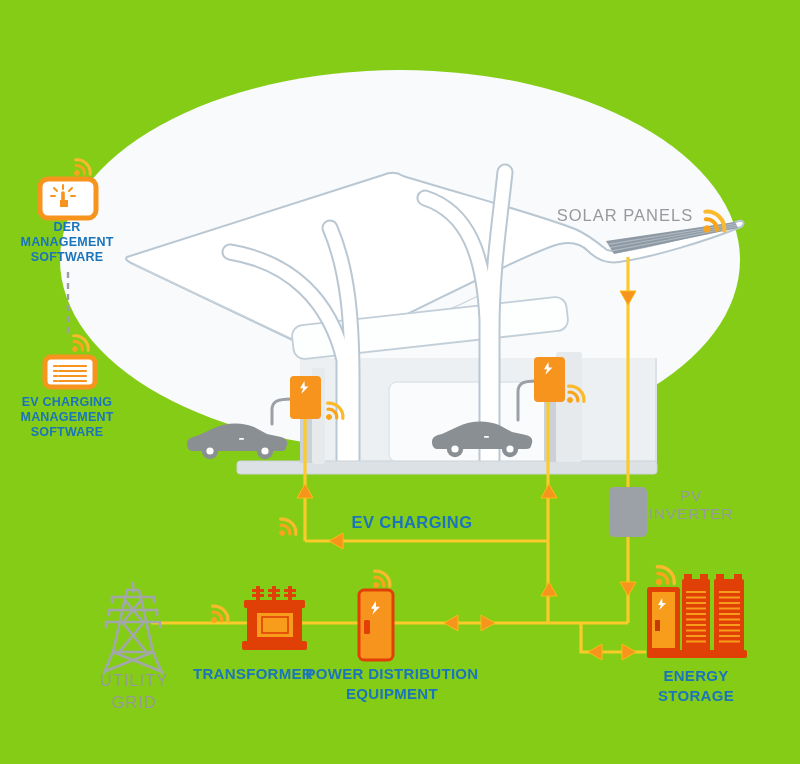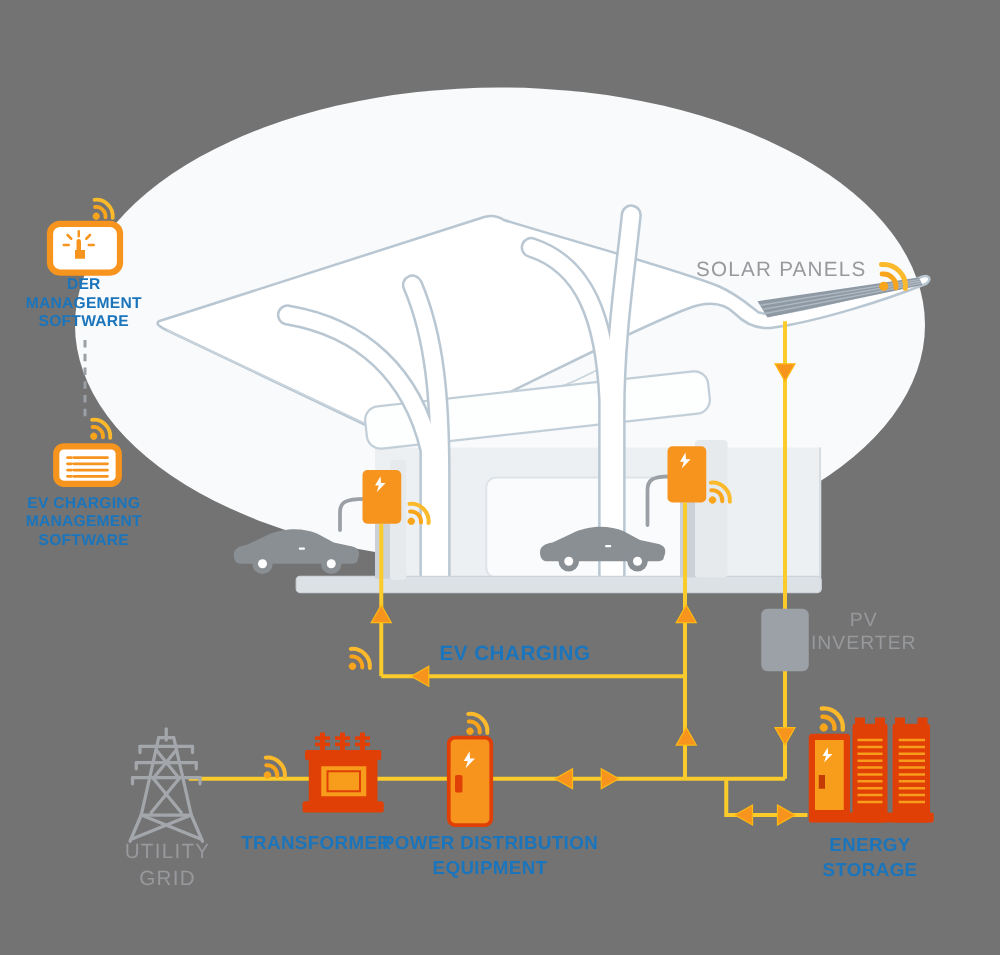--- a/index.html
+++ b/index.html
@@ -1,16 +1,16 @@
 <!DOCTYPE html>
 <html><head>
 <meta charset="utf-8">
 <style>
   html,body{margin:0;padding:0;background:#ffffff;}
-  #stage{position:relative;width:800px;height:764px;background:#737373;overflow:hidden;
+  #stage{position:relative;width:800px;height:764px;background:#84cc16;overflow:hidden;
          font-family:"Liberation Sans",sans-serif;}
   svg{display:block;}
   text{font-family:"Liberation Sans",sans-serif;}
   .lblBlue{fill:#1B75BC;font-weight:bold;font-size:15px;letter-spacing:.3px;}
   .lblBlueBig{fill:#1B75BC;font-weight:bold;font-size:16.5px;letter-spacing:.4px;}
   .lblBlueSm{fill:#1B75BC;font-weight:bold;font-size:12.5px;letter-spacing:.2px;}
   .lblGray{fill:#97999C;font-size:16.5px;letter-spacing:1px;}
   .lblGraySm{fill:#97999C;font-size:15.5px;letter-spacing:.8px;}
   .outline{fill:#ffffff;stroke:#B9C7D3;stroke-width:2;stroke-linejoin:round;}
   .thin{stroke:#C9D4DC;stroke-width:1.3;fill:none;}

